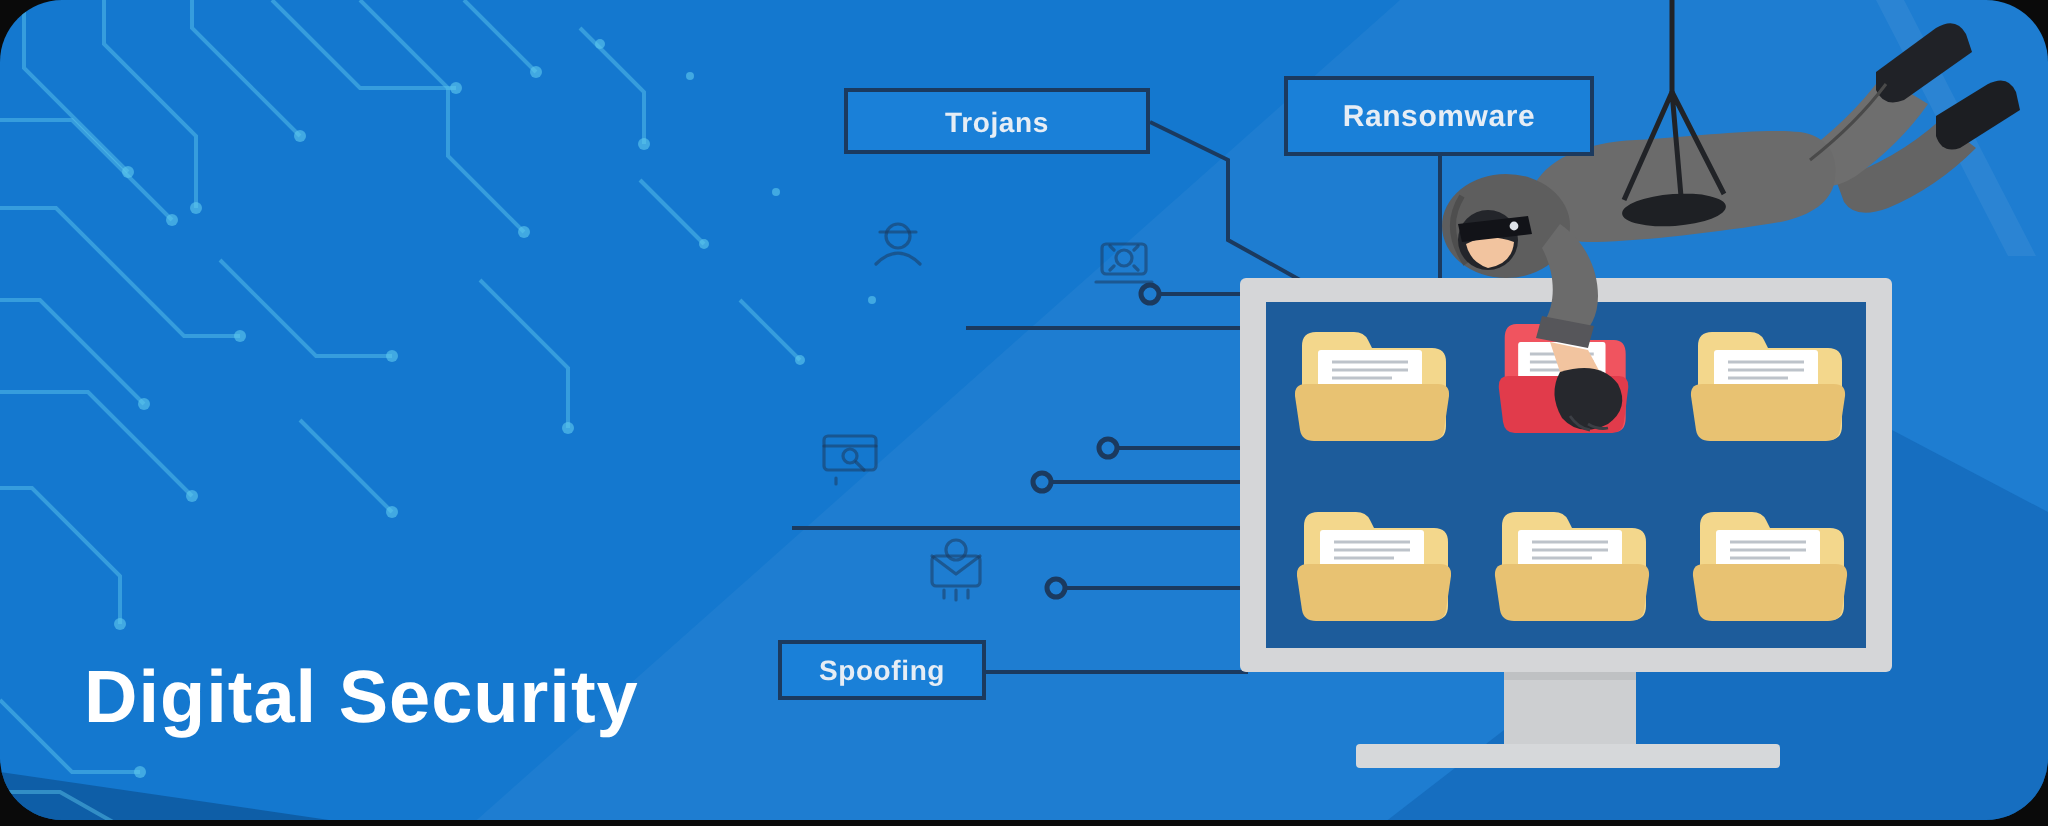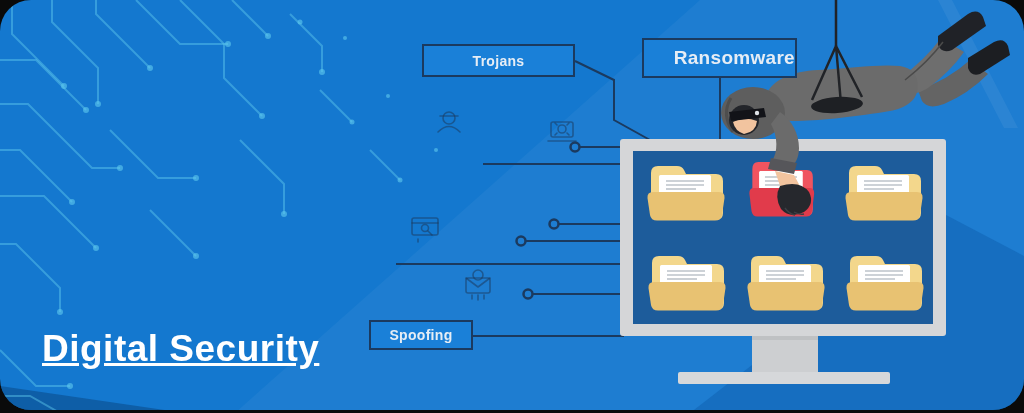--- a/index.html
+++ b/index.html
@@ -17,26 +17,25 @@
     border-radius:31px;
   }
   .banner svg.illustration{position:absolute;inset:0;display:block;}
   .label-box{
     position:absolute;z-index:2;box-sizing:border-box;
     border:2px solid var(--box-border);background:var(--box-fill);
     color:var(--label-text);font-weight:bold;
     display:flex;align-items:center;justify-content:center;
     letter-spacing:.3px;text-align:center;
   }
-  .fs14{font-size:14px;} .fs15{font-size:19px;justify-content:flex-end;}
+  .fs14{font-size:14px;} .fs15{font-size:15px;}
   .title{
     position:absolute;z-index:2;left:42px;top:329px;margin:0;
     font-size:37px;line-height:40px;font-weight:bold;letter-spacing:.5px;
     color:var(--title-text);
-    text-decoration:underline;
   }
   
   .circ{stroke:var(--circuit);stroke-opacity:.45;stroke-width:2;fill:none;}
   .cdot{fill:var(--circuit);fill-opacity:.6;}
   .conn{stroke:var(--box-border);stroke-width:2;fill:none;}
   .node{fill:none;stroke:var(--box-border);stroke-width:2.5;}
   .ticon{stroke:var(--box-border);stroke-opacity:.55;fill:none;stroke-width:1.6;stroke-linecap:round;stroke-linejoin:round;}
   .f-back{fill:var(--f-back,var(--folder-light));}
   .f-paper{fill:#ffffff;}
   .f-lines line{stroke:#bdc3ca;stroke-width:1.6;}
@@ -198,18 +197,18 @@
       <path d="M785,208 q4,6 10,7 M794,212 q5,3 10,2" stroke="#3c3f45" stroke-width="1.4" fill="none"></path>
     </g>
   </svg>
 
   <div class="label-box fs14" style="left:422px;top:44px;width:153px;height:33px;">
     <span>Trojans</span>
   </div>
   <div class="label-box fs15" style="left:642px;top:38px;width:155px;height:40px;">
     <span>Ransomware</span>
   </div>
-  <div class="label-box fs14" style="left:369px;top:320px;width:104px;height:30px;">
+  <div class="label-box fs14" style="left:389px;top:320px;width:104px;height:30px;">
     <span>Spoofing</span>
   </div>
 
   <h1 class="title">Digital Security</h1>
 </div>
 
 </body></html>

